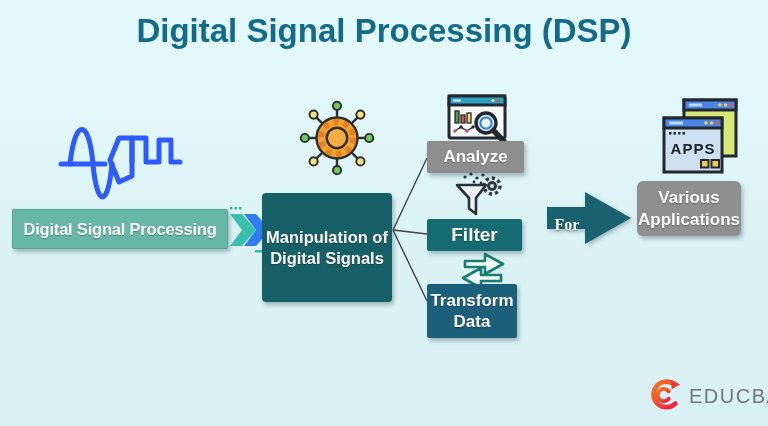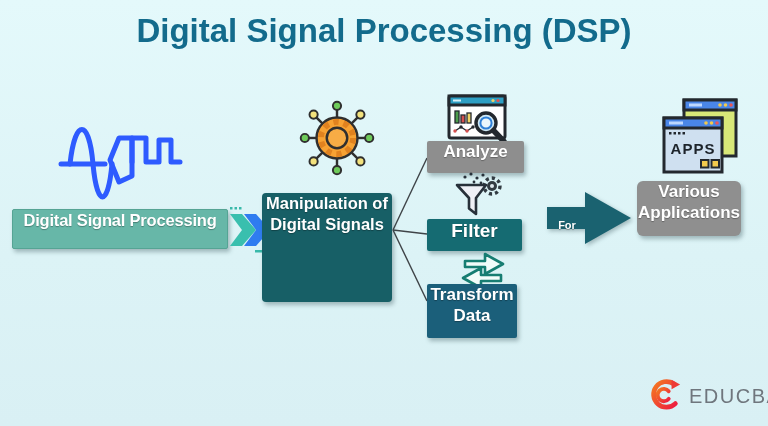--- a/index.html
+++ b/index.html
@@ -8,21 +8,21 @@
   .canvas {
     position: relative; width: 768px; height: 426px; overflow: hidden;
     background: linear-gradient(180deg, #e4f9fb 0%, #dcf3f6 60%, #d9f0f4 100%);
   }
   .title {
     position: absolute; top: 12px; left: 0; width: 100%;
     text-align: center; font-size: 33px; font-weight: bold;
     color: #136b8c; letter-spacing: 0px;
   }
   .box {
-    position: absolute; display: flex; justify-content: center;
+    position: absolute; display: flex; align-items: center; justify-content: center;
     color: #ffffff; font-weight: bold; text-align: center;
     text-shadow: 0 1px 1px rgba(0,0,0,0.30);
     box-shadow: 2px 3px 4px rgba(40,70,75,0.35);
     white-space: pre-line; line-height: 1.25;
   }
   .input-box {
     left: 12px; top: 209px; width: 216px; height: 40px;
     background: #67b7a8; border: 1px solid #55a494; border-radius: 2px;
     font-size: 16.5px; letter-spacing: -0.2px;
   }
@@ -43,21 +43,21 @@
   .gear-icon { left: 298px; top: 97px; }
   .analyze-icon { left: 446px; top: 93px; }
   .filter-icon { left: 448px; top: 171px; }
   .transform-icon { left: 455px; top: 250px; }
   .apps-icon { left: 658px; top: 94px; }
   .connectors { position: absolute; left: 0; top: 0; width: 768px; height: 426px; pointer-events: none; }
   .for-arrow { position: absolute; left: 547px; top: 192px; width: 84px; height: 52px; filter: drop-shadow(2px 2px 2px rgba(40,70,75,0.35)); }
   .for-label {
     position: absolute; left: 0; top: 15px; width: 40px; height: 36px;
     display: flex; align-items: center; justify-content: center;
-    color: #fff; font-weight: bold; font-size: 11px; text-shadow: 0 1px 1px rgba(0,0,0,0.3);
+    color: #fff; font-weight: bold; font-size: 16px; text-shadow: 0 1px 1px rgba(0,0,0,0.3); font-family: Liberation Serif, serif;
   }
   .brand {
     position: absolute; left: 644px; top: 374px; height: 44px;
     display: flex; align-items: center; gap: 7px;
   }
   .brand-text { color: #6f767d; font-size: 20px; font-weight: 500; letter-spacing: 1.5px; }
 </style>
 </head>
 <body>
 

